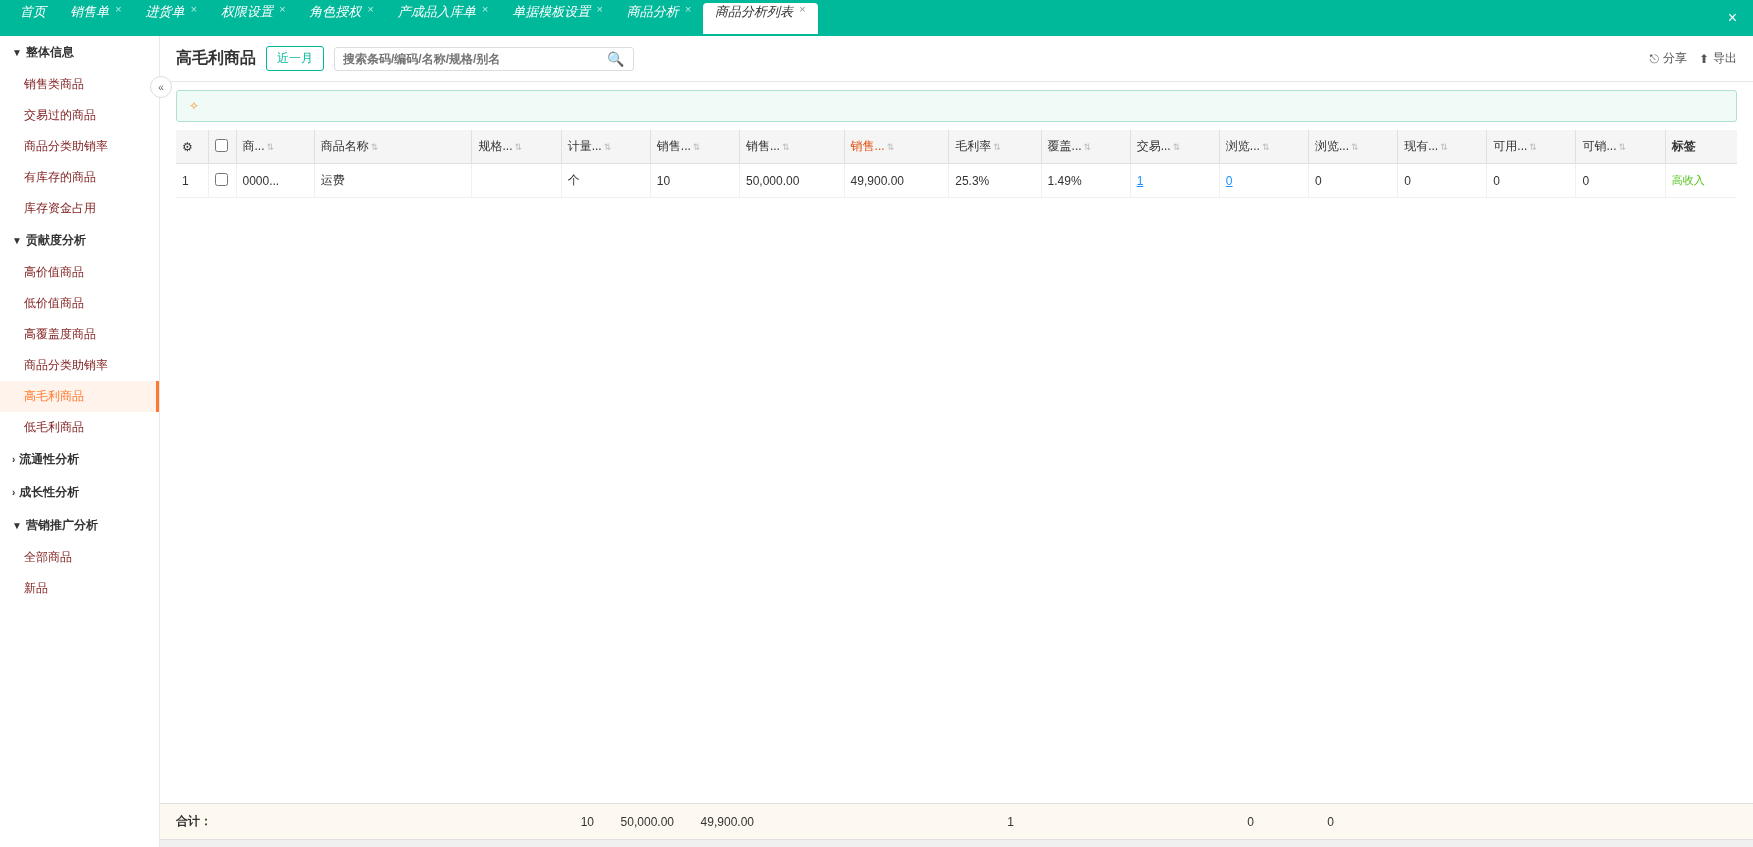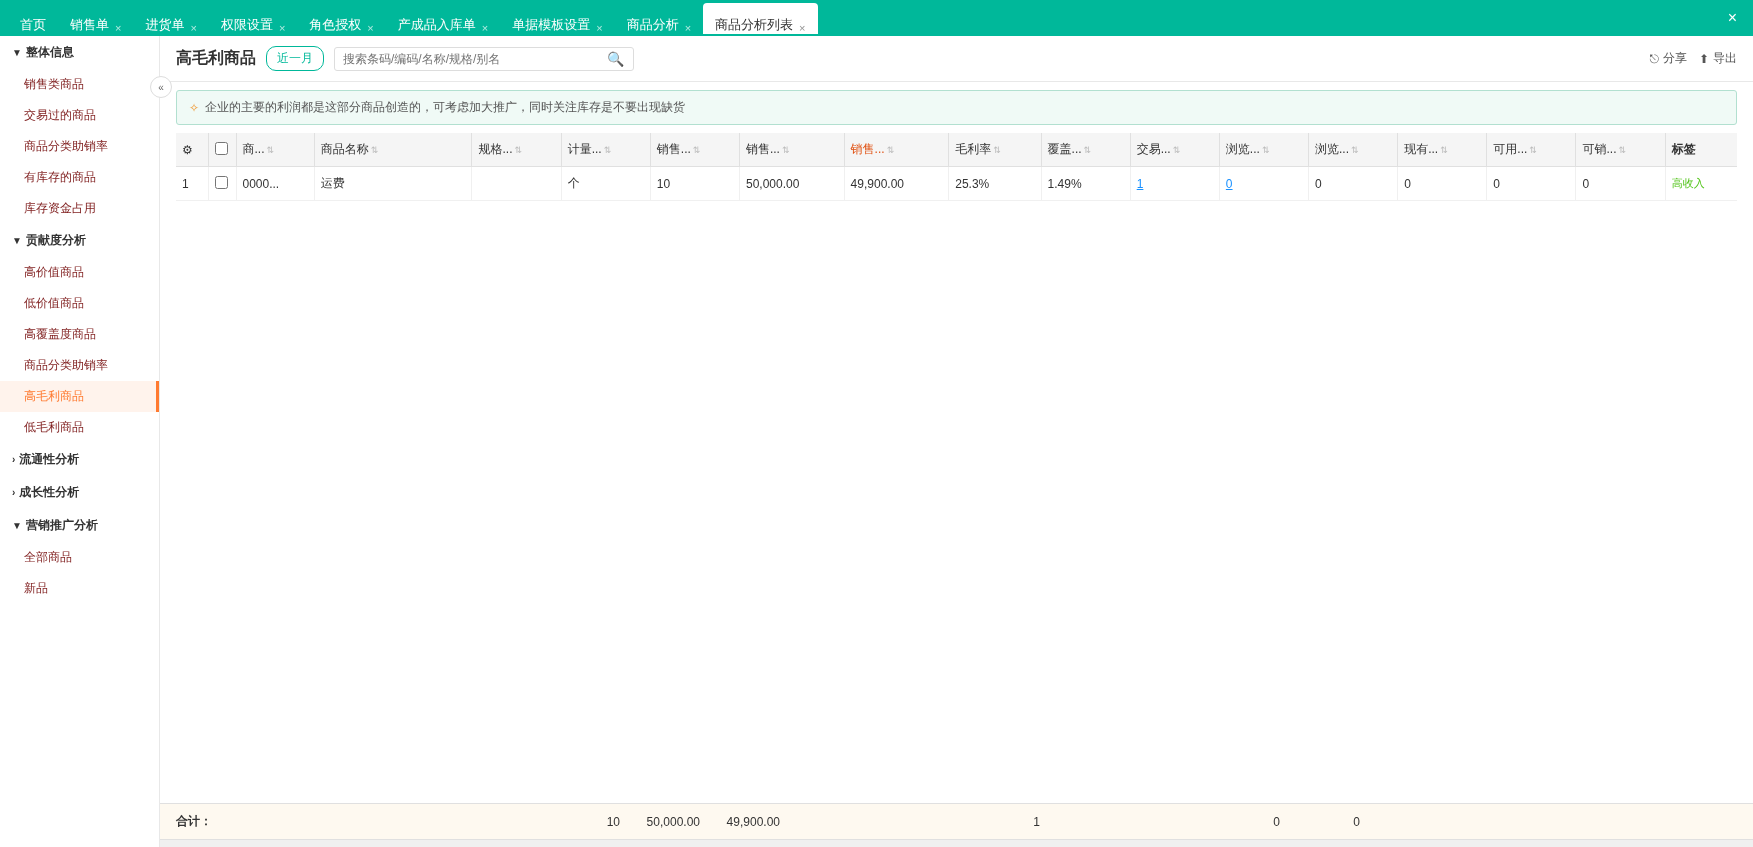--- a/index.html
+++ b/index.html
@@ -9,28 +9,29 @@
     .top-nav {
       display: flex;
       align-items: center;
       background: #00b89a;
       height: 36px;
       padding: 0 8px;
       color: #fff;
     }
     .nav-tab {
       display: flex;
-      align-items: flex-end;
+      align-items: flex-start;
       padding: 0 12px;
       height: 31px;
       cursor: pointer;
       font-size: 13px;
       color: #fff;
       white-space: nowrap;
       position: relative;
+      font-style: italic;
     }
     .nav-tab.active {
       background: #fff;
       color: #333;
       border-radius: 4px 4px 0 0;
     }
     .nav-tab .close-btn {
       margin-left: 6px;
       font-size: 11px;
       opacity: 0.7;
@@ -101,41 +102,42 @@
       gap: 10px;
     }
     .page-title {
       font-size: 16px;
       font-weight: bold;
       color: #333;
     }
     .date-filter-btn {
       padding: 3px 10px;
       border: 1px solid #00b89a;
-      border-radius: 10px;
+      border-radius: 3px;
       color: #00b89a;
       cursor: pointer;
       font-size: 12px;
       background: #fff;
     }
     .search-box {
       display: flex;
       align-items: center;
       border: 1px solid #ddd;
       border-radius: 3px;
       padding: 3px 8px;
       flex: 1;
       max-width: 300px;
     }
     .search-box input {
       border: none;
       outline: none;
       font-size: 12px;
       flex: 1;
       color: #701a75;
+      font-weight: bold;
     }
     .search-icon { color: #999; font-size: 14px; cursor: pointer; }
     .header-actions {
       margin-left: auto;
       display: flex;
       gap: 12px;
       align-items: center;
     }
     .action-btn {
       display: flex;
@@ -211,21 +213,21 @@
       background: #fef9f0;
       border-top: 1px solid #e0e0e0;
       display: flex;
       align-items: center;
       padding: 8px 16px;
       min-height: 36px;
       font-size: 12px;
       color: #333;
       flex-shrink: 0;
     }
-    .footer-label { font-weight: bold; margin-right: 34px; }
+    .footer-label { font-weight: bold; margin-right: 8px; }
     .footer-values {
       display: flex;
       gap: 0;
       flex: 1;
     }
     .footer-cell {
       padding: 0 6px;
       min-width: 80px;
       text-align: right;
     }
@@ -390,21 +392,20 @@
         </div>
         <div class="action-btn">
           <span>⬆</span>
           <span>导出</span>
         </div>
       </div>
     </div>
 
     <div class="info-banner">
       <span class="info-icon">✧</span>
-      <span>企业的主要的利润都是这部分商品创造的，可考虑加大推广，同时关注库存是不要出现缺货</span>
     </div>
 
     <div class="table-container">
       <table>
         <thead>
           <tr>
             <th style="width:32px;">⚙</th>
             <th style="width:28px;"><input type="checkbox" style=""></th>
             <th><span>商...</span><span class="sort-icon">⇅</span></th>
             <th style="min-width:100px;"><span>商品名称</span><span class="sort-icon">⇅</span></th>

